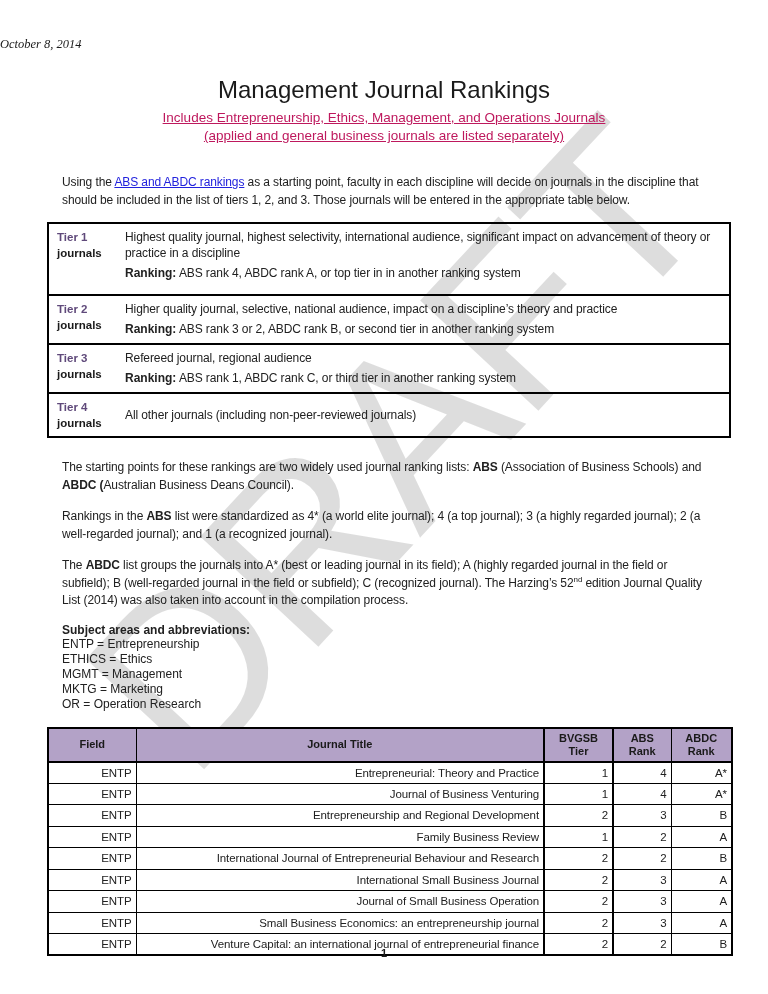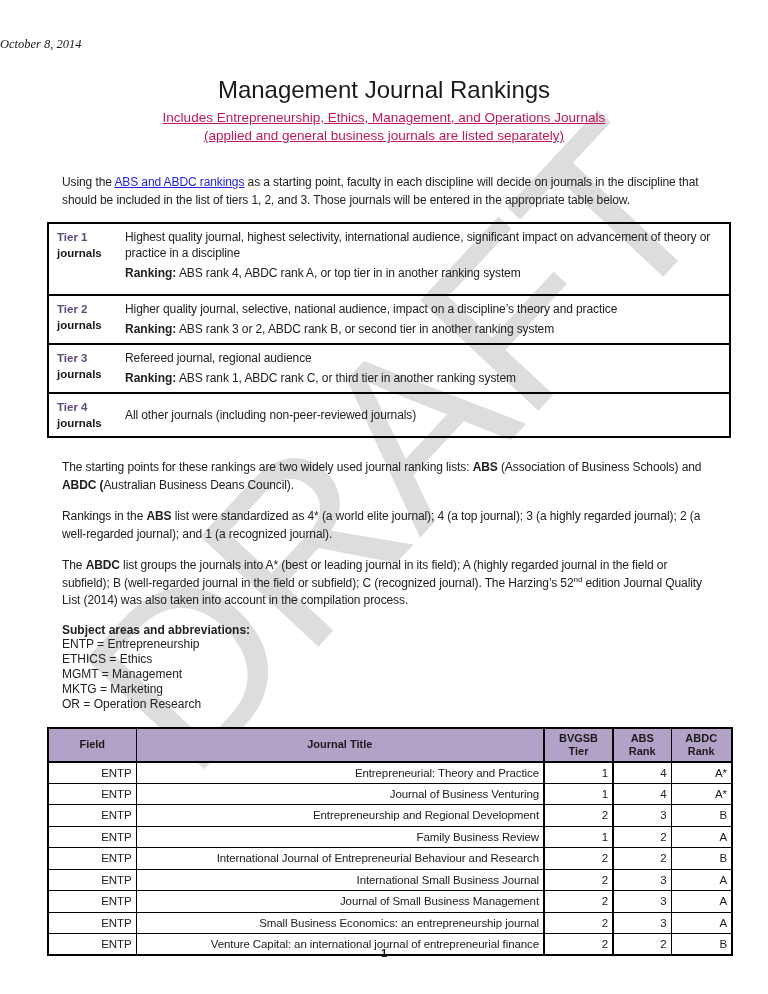--- a/index.html
+++ b/index.html
@@ -184,21 +184,21 @@
         </tr>
         <tr>
           <td class="c-field">ENTP</td>
           <td class="c-title b-med">International Small Business Journal</td>
           <td class="c-num b-thick">2</td>
           <td class="c-num b-thick">3</td>
           <td class="c-num b-med">A</td>
         </tr>
         <tr>
           <td class="c-field">ENTP</td>
-          <td class="c-title b-med">Journal of Small Business Management</td>
+          <td class="c-title b-med">Journal of Small Business Operation</td>
           <td class="c-num b-thick">2</td>
           <td class="c-num b-thick">3</td>
           <td class="c-num b-med">A</td>
         </tr>
         <tr>
           <td class="c-field">ENTP</td>
           <td class="c-title b-med">Small Business Economics: an entrepreneurship journal</td>
           <td class="c-num b-thick">2</td>
           <td class="c-num b-thick">3</td>
           <td class="c-num b-med">A</td>

